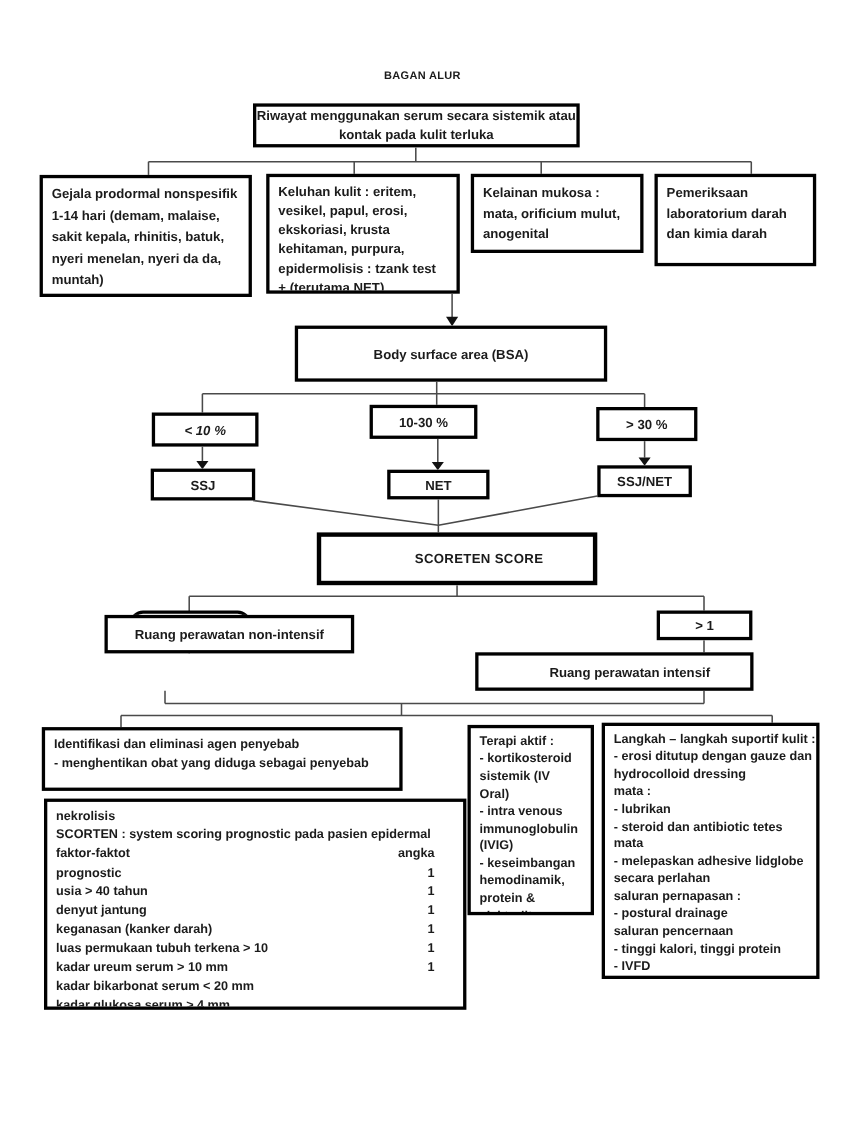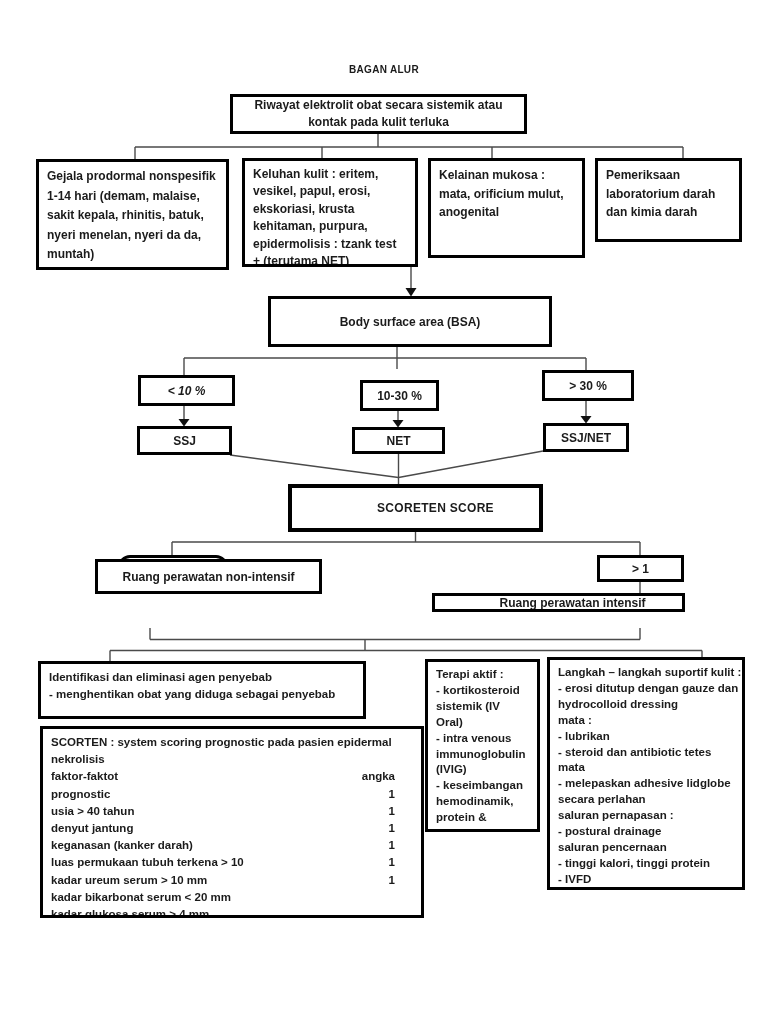--- a/index.html
+++ b/index.html
@@ -118,21 +118,21 @@
     <line x1="640" y1="628" x2="640" y2="639.5"></line>
     <line x1="150" y1="639.5" x2="640" y2="639.5"></line>
     <line x1="365" y1="639.5" x2="365" y2="650.5"></line>
     <line x1="110" y1="650.5" x2="702" y2="650.5"></line>
     <line x1="110" y1="650.5" x2="110" y2="663"></line>
     <line x1="702" y1="650.5" x2="702" y2="659"></line>
   </svg>
 
   <div class="fbox center" style="left:230px;top:94px;width:297px;height:40px;">
     <div class="lines lh17" style="padding:0;">
-        <div class="ln">Riwayat elektrolit obat secara sistemik atau</div>
+        <div class="ln">Riwayat menggunakan serum secara sistemik atau</div>
         <div class="ln">kontak pada kulit terluka</div>
       </div>
   </div>
 
   <div class="fbox" style="left:36px;top:159px;width:193px;height:111px;">
     <div class="lines lh19">
         <div class="ln">Gejala prodormal nonspesifik</div>
         <div class="ln">1-14 hari (demam, malaise,</div>
         <div class="ln">sakit kepala, rhinitis, batuk,</div>
         <div class="ln">nyeri menelan, nyeri da da,</div>
@@ -144,21 +144,21 @@
     <div class="lines lh17">
         <div class="ln">Keluhan kulit : eritem,</div>
         <div class="ln">vesikel, papul, erosi,</div>
         <div class="ln">ekskoriasi, krusta</div>
         <div class="ln">kehitaman, purpura,</div>
         <div class="ln">epidermolisis : tzank test</div>
         <div class="ln">+ (terutama NET)</div>
       </div>
   </div>
 
-  <div class="fbox" style="left:428px;top:158px;width:157px;height:100px;">
+  <div class="fbox" style="left:428px;top:158px;width:157px;height:72px;">
     <div class="lines lh18">
         <div class="ln">Kelainan mukosa :</div>
         <div class="ln">mata, orificium mulut,</div>
         <div class="ln">anogenital</div>
       </div>
   </div>
 
   <div class="fbox" style="left:595px;top:158px;width:147px;height:84px;">
     <div class="lines lh18">
         <div class="ln">Pemeriksaan</div>
@@ -167,21 +167,21 @@
       </div>
   </div>
 
   <div class="fbox center" style="left:268px;top:296px;width:284px;height:51px;font-size:12px;">
     <span>Body surface area (BSA)</span>
   </div>
 
   <div class="fbox center" style="left:138px;top:375px;width:97px;height:31px;font-size:12px;font-style:italic;">
     <span>&lt; 10 %</span>
   </div>
-  <div class="fbox center" style="left:360px;top:368px;width:79px;height:31px;font-size:12px;margin-top:12px;">
+  <div class="fbox center" style="left:336px;top:368px;width:98px;height:31px;font-size:12px;">
     <span>10-30 %</span>
   </div>
   <div class="fbox center" style="left:542px;top:370px;width:92px;height:31px;font-size:12px;">
     <span>&gt; 30 %</span>
   </div>
 
   <div class="fbox center" style="left:137px;top:426px;width:95px;height:29px;font-size:12px;">
     <span>SSJ</span>
   </div>
   <div class="fbox center" style="left:352px;top:427px;width:93px;height:27px;font-size:12px;">
@@ -198,36 +198,36 @@
   <div class="fbox center" style="left:118px;top:555px;width:110px;height:27px;font-size:12px;border-radius:12px;">
     <span>O atau 1</span>
   </div>
   <div class="fbox center" style="left:597px;top:555px;width:87px;height:27px;font-size:12px;">
     <span>&gt; 1</span>
   </div>
 
   <div class="fbox center" style="left:95px;top:559px;width:227px;height:35px;font-size:12px;">
     <span>Ruang perawatan non-intensif</span>
   </div>
-  <div class="fbox center" style="left:432px;top:593px;width:253px;height:19px;font-size:12px;padding-left:28px;">
+  <div class="fbox center" style="left:432px;top:593px;width:253px;height:35px;font-size:12px;padding-left:28px;">
     <span>Ruang perawatan intensif</span>
   </div>
 
   <div class="fbox idbox" style="left:38px;top:661px;width:328px;height:58px;">
     <div class="lines">
         <div class="ln">Identifikasi dan eliminasi agen penyebab</div>
         <div class="ln">- menghentikan obat yang diduga sebagai penyebab</div>
       </div>
   </div>
 
   <div class="fbox" style="left:40px;top:726px;width:384px;height:192px;">
     <div class="scorten">
       <div>
+          <div class="ln">nekrolisis</div>
           <div class="ln">SCORTEN : system scoring prognostic pada pasien epidermal</div>
-          <div class="ln">nekrolisis</div>
         </div>
       <div>
           <div class="srow">
             <span class="sl">faktor-faktot</span>
             <span class="sr">angka</span>
           </div>
           <div class="srow">
             <span class="sl">prognostic</span>
             <span class="sr">1</span>
           </div>

